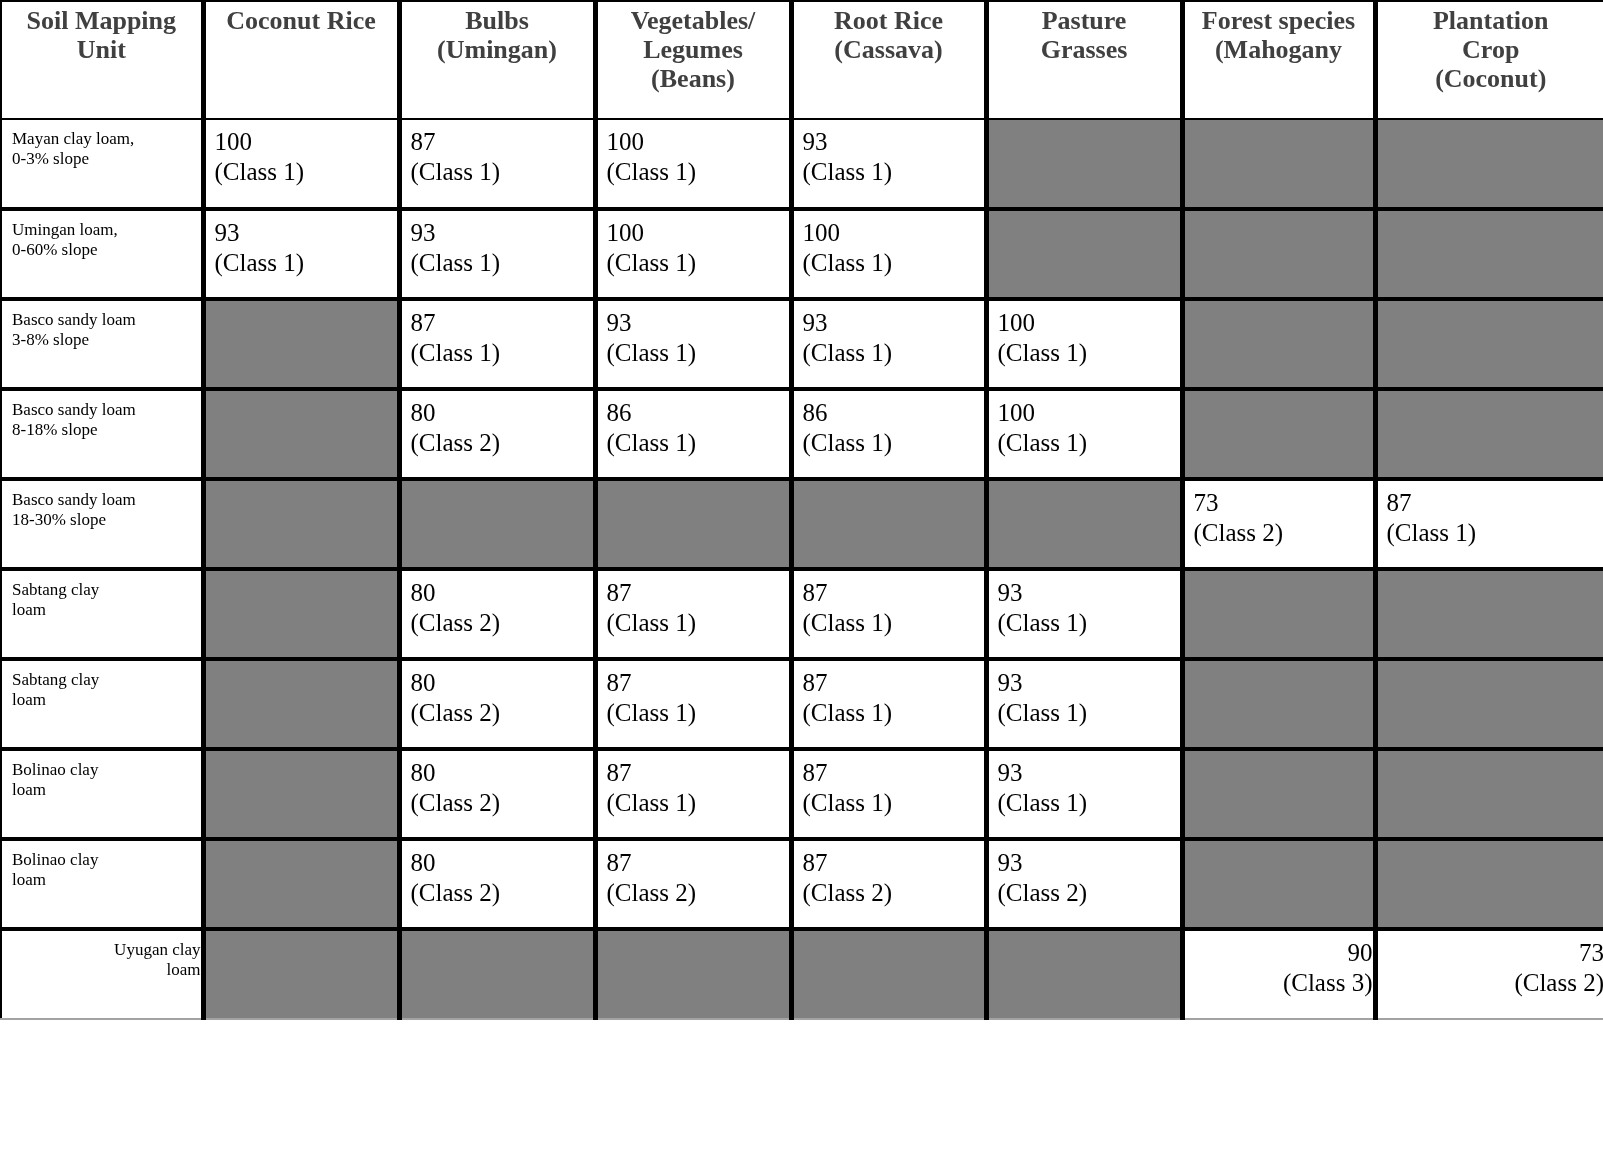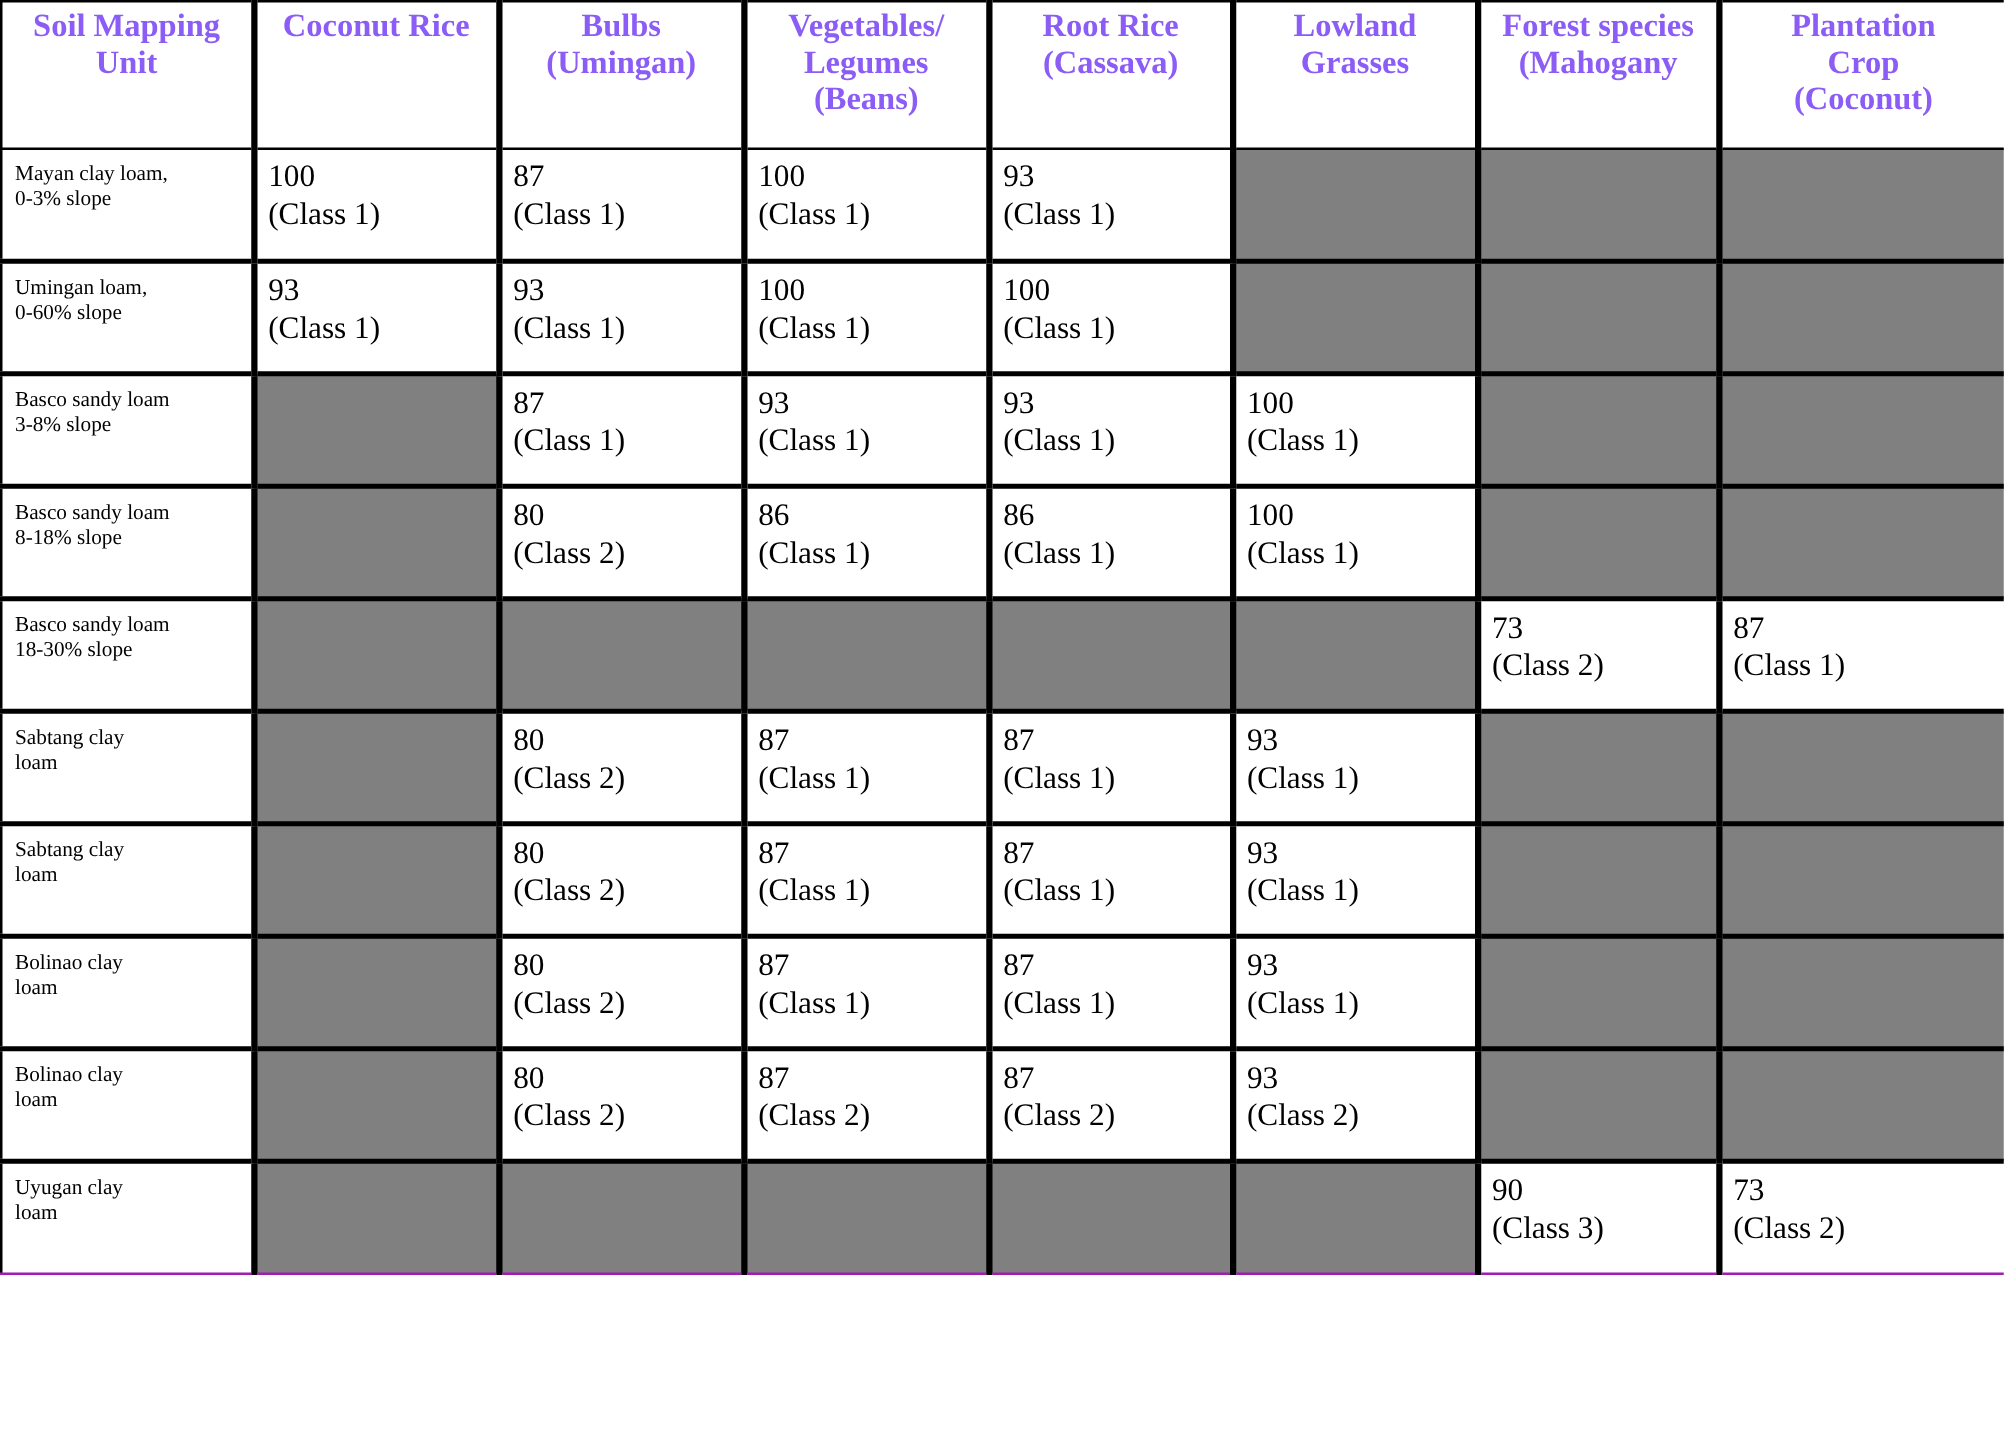--- a/index.html
+++ b/index.html
@@ -28,21 +28,21 @@
   
   #suitability-table thead th {
     height: 118px;
     vertical-align: top;
     text-align: center;
     font-weight: bold;
     font-size: 26px;
     line-height: 1.12;
     padding: 4px 6px 0 6px;
     background: #ffffff;
-    color: #8b5cf6;
+    color: #404040;
     border-left: 5px solid #000000;
     border-right: 5px solid #000000;
     border-top: 2px solid #000000;
     border-bottom: 2px solid #000000;
     box-sizing: border-box;
     white-space: pre-line;
   }
   #suitability-table thead th.first-col {
     border-left: 2px solid #000000;
     border-right: 5px solid #000000;
@@ -65,21 +65,22 @@
     border-right: 5px solid #000000;
     border-top: 4px solid #000000;
     border-bottom: 0;
     box-sizing: border-box;
     white-space: pre-line;
   }
   #suitability-table tbody tr:first-child td {
     border-top: 2px solid #000000;
   }
   #suitability-table tbody tr:last-child td {
-    border-bottom: 2px solid #a21caf;
+    border-bottom: 2px solid #a3a3a3;
+    text-align: right;
   }
   #suitability-table tbody td.soil-cell {
     font-size: 17px;
     border-left: 2px solid #000000;
     border-right: 5px solid #000000;
     padding-left: 10px;
     padding-top: 9px;
     line-height: 1.2;
   }
   #suitability-table tbody td.last-col {
@@ -110,21 +111,21 @@
         <th class="first-col">Soil Mapping
 Unit</th>
         <th>Coconut Rice</th>
         <th>Bulbs
 (Umingan)</th>
         <th>Vegetables/
 Legumes
 (Beans)</th>
         <th>Root Rice
 (Cassava)</th>
-        <th>Lowland
+        <th>Pasture
 Grasses</th>
         <th>Forest species
 (Mahogany</th>
         <th class="last-col">Plantation
 Crop
 (Coconut)</th>
       </tr>
   </thead>
   <tbody>
       <tr>

